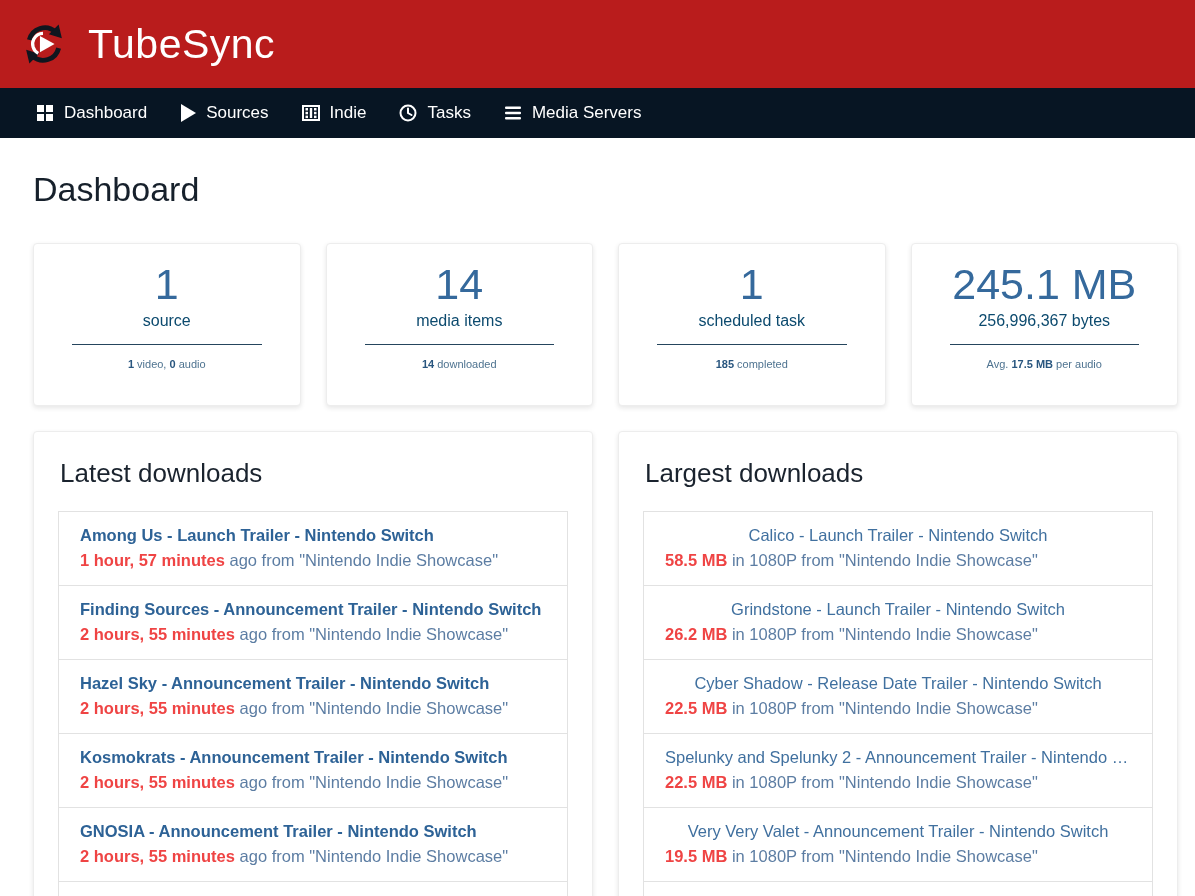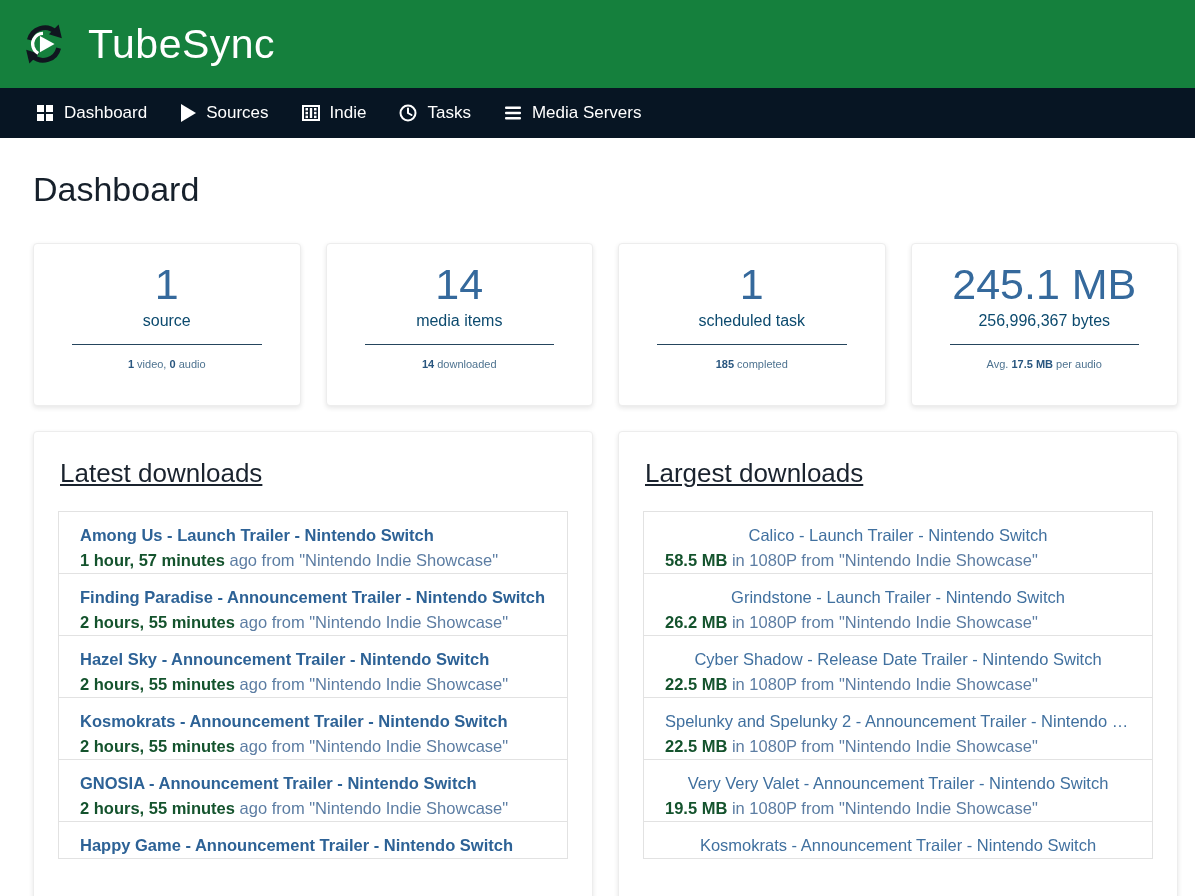--- a/index.html
+++ b/index.html
@@ -5,21 +5,21 @@
   * { margin: 0; padding: 0; box-sizing: border-box; }
   html, body {
     width: 1195px; height: 896px; overflow: hidden;
     background: #ffffff;
     font-family: "Liberation Sans", sans-serif;
     -webkit-font-smoothing: antialiased;
   }
 
   
   .app-header {
-    height: 88px; background: #15803d;
+    height: 88px; background: #b91c1c;
     display: flex; align-items: center; padding-left: 18px;
   }
   .brand { display: flex; align-items: center; gap: 18px; text-decoration: none; cursor: pointer; }
   .brand-logo { width: 52px; height: 52px; display: block; }
   .brand-title { color: #ffffff; font-size: 41px; font-weight: 400; letter-spacing: 0.5px; }
 
   
   .main-nav {
     height: 50px; background: #071523;
     display: flex; align-items: center; padding-left: 36px; gap: 33px;
@@ -54,36 +54,36 @@
   .stat-footer { font-size: 11px; color: #4e7390; }
   .stat-footer b { color: #29567f; font-weight: 700; }
 
   
   .downloads-row { display: grid; grid-template-columns: repeat(2, 1fr); gap: 25px; }
   .panel {
     background: #ffffff; border: 1px solid #ededed; border-radius: 4px;
     box-shadow: 0 2px 5px rgba(0,0,0,0.10);
     padding: 24px; height: 600px; overflow: hidden;
   }
-  .panel-heading { font-size: 26px; font-weight: 400; color: #1a232e; margin: 2px 0 22px 2px; text-decoration: underline; }
+  .panel-heading { font-size: 26px; font-weight: 400; color: #1a232e; margin: 2px 0 22px 2px; }
   .download-list { list-style: none; }
   .download-item {
     border: 1px solid #e2e2e2; background: #ffffff;
-    padding: 11px 21px 0 21px; margin-top: -1px; cursor: pointer;
+    padding: 11px 21px 12px 21px; margin-top: -1px; cursor: pointer;
   }
   .download-item:first-child { margin-top: 0; }
   .item-title {
     display: block; font-size: 16.5px; line-height: 25px; text-decoration: none;
     white-space: nowrap; overflow: hidden; text-overflow: ellipsis;
   }
   .panel-latest .item-title { font-weight: 700; color: #2d6296; }
   .panel-largest .item-title { font-weight: 400; color: #40709f; text-align: center; }
   .item-sub { font-size: 16.5px; line-height: 25px; color: #5c7da3; min-height: 25px;
     white-space: nowrap; overflow: hidden; }
-  .item-sub b { color: #14532d; font-weight: 700; }
+  .item-sub b { color: #ef4444; font-weight: 700; }
 </style>
 </head>
 <body>
 
 <header class="app-header">
   <a class="brand">
     <span class="nav-icon">
       <svg class="brand-logo" viewBox="0 0 64 64">
         <g stroke="#10161f" stroke-width="6" fill="none" stroke-linecap="butt">
           <path d="M50 37 A 19.5 19.5 0 0 1 18 47"></path>
@@ -192,21 +192,21 @@
   <div class="downloads-row">
 
     <section class="panel panel-latest">
       <h2 class="panel-heading">Latest downloads</h2>
       <ul class="download-list">
         <li class="download-item">
           <a class="item-title">Among Us - Launch Trailer - Nintendo Switch</a>
           <div class="item-sub"><b>1 hour, 57 minutes</b><span> ago from "Nintendo Indie Showcase"</span></div>
         </li>
         <li class="download-item">
-          <a class="item-title">Finding Paradise - Announcement Trailer - Nintendo Switch</a>
+          <a class="item-title">Finding Sources - Announcement Trailer - Nintendo Switch</a>
           <div class="item-sub"><b>2 hours, 55 minutes</b><span> ago from "Nintendo Indie Showcase"</span></div>
         </li>
         <li class="download-item">
           <a class="item-title">Hazel Sky - Announcement Trailer - Nintendo Switch</a>
           <div class="item-sub"><b>2 hours, 55 minutes</b><span> ago from "Nintendo Indie Showcase"</span></div>
         </li>
         <li class="download-item">
           <a class="item-title">Kosmokrats - Announcement Trailer - Nintendo Switch</a>
           <div class="item-sub"><b>2 hours, 55 minutes</b><span> ago from "Nintendo Indie Showcase"</span></div>
         </li>

